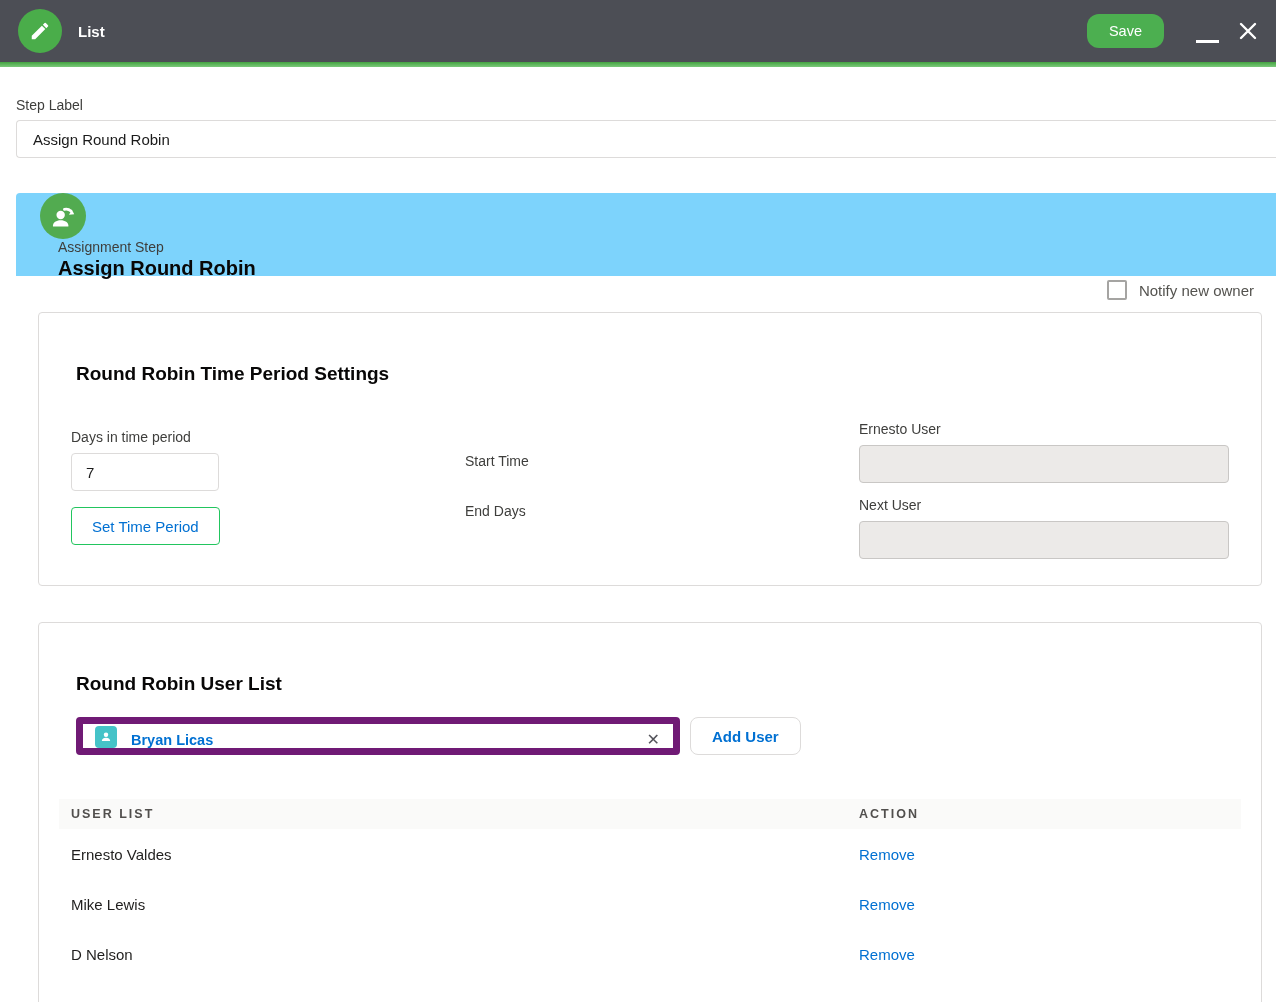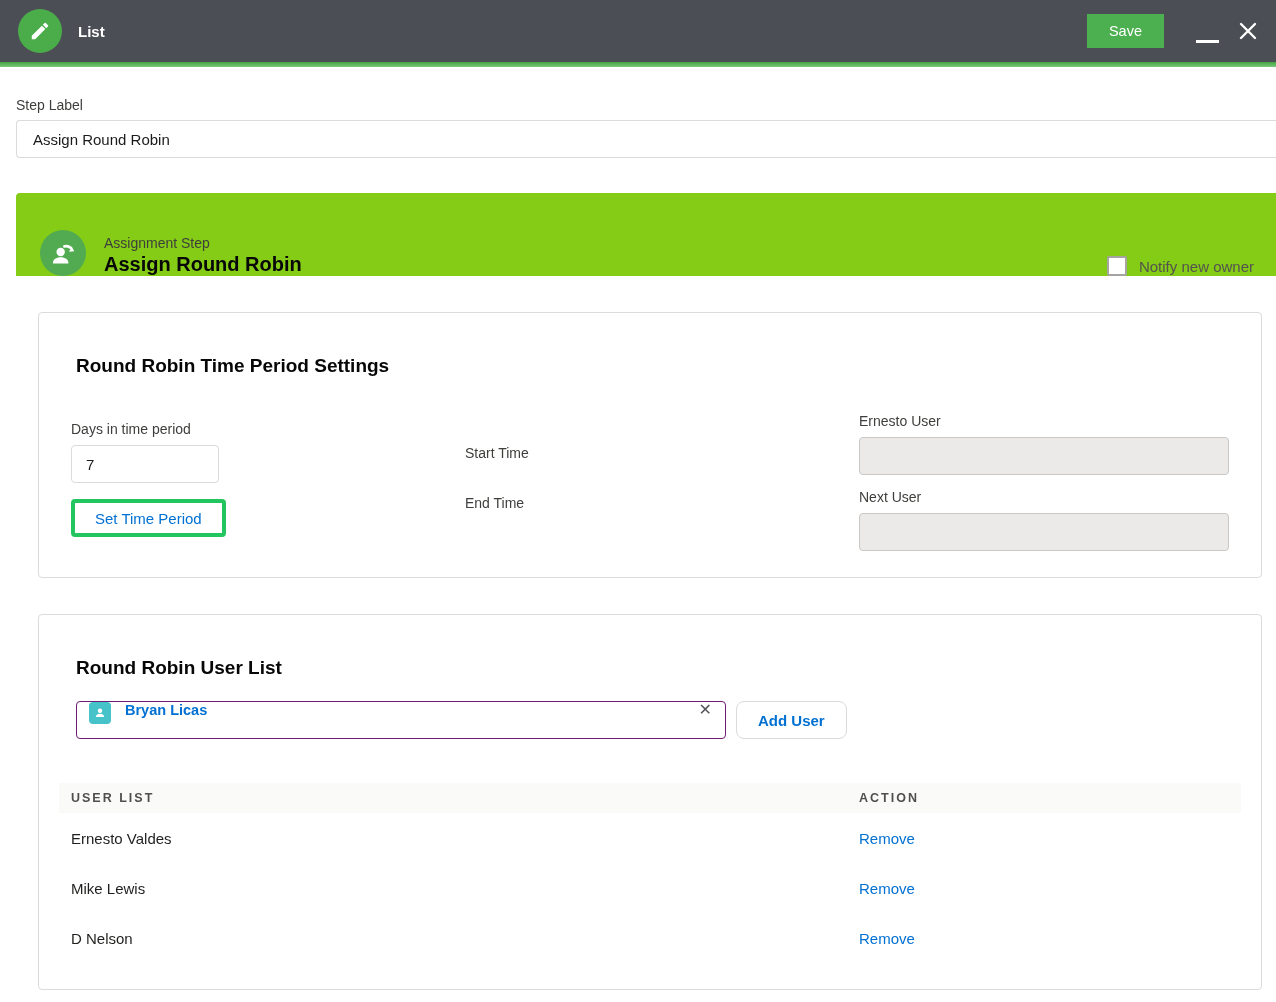--- a/index.html
+++ b/index.html
@@ -5,64 +5,64 @@
   * { margin:0; padding:0; box-sizing:border-box; }
   html,body { background:#fff; }
   body { font-family:"Liberation Sans", sans-serif; color:#3e3e3c; }
   .viewport { position:relative; width:1276px; height:1002px; overflow:hidden; background:#fff; }
 
   
   .titlebar { height:62px; background:#4c4e55; display:flex; align-items:center; padding:0 14px 0 18px; }
   .titlebar-icon { width:44px; height:44px; border-radius:50%; background:#4aad4a; display:flex; align-items:center; justify-content:center; flex:0 0 auto; }
   .titlebar-title { color:#fff; font-size:15px; font-weight:700; margin-left:16px; }
   .titlebar-right { margin-left:auto; display:flex; align-items:center; }
-  .save-btn { background:#4caf50; color:#fff; border:none; border-radius:0; font-family:inherit; font-size:14.5px; padding:9px 22px; cursor:pointer; }
+  .save-btn { background:#4caf50; color:#fff; border:none; border-radius:12px; font-family:inherit; font-size:14.5px; padding:9px 22px; cursor:pointer; }
   .min-btn { width:30px; margin-left:28px; display:flex; align-items:flex-end; justify-content:center; height:30px; cursor:pointer; }
   .min-bar { width:23px; height:3px; background:#fff; margin-bottom:3px; }
   .close-btn { margin-left:12px; cursor:pointer; display:flex; align-items:center; }
   .green-bar { height:5px; background:linear-gradient(to bottom,#44a341,#7bc97a); }
 
   
   .step-section { padding:30px 0 0 16px; }
   .step-label { font-size:14px; color:#3e3e3c; margin-bottom:7px; }
   .step-input { display:block; width:100%; height:38px; border:1px solid #dddbda; border-right:none; border-radius:4px 0 0 4px; font-family:inherit; font-size:15px; color:#1b1b1b; padding:0 16px; outline:none; }
 
   
-  .assign-band { margin-left:16px; margin-top:35px; height:83px; background:#84cc16; border-radius:4px 0 0 0; display:flex; align-items:flex-end; padding:0 22px 0 24px; }
+  .assign-band { margin-left:16px; margin-top:35px; height:83px; background:#7dd3fc; border-radius:4px 0 0 0; display:flex; align-items:flex-start; padding:0 22px 0 24px;flex-direction:column; }
   .assign-icon { width:46px; height:46px; border-radius:50%; background:#52ab50; display:flex; align-items:center; justify-content:center; flex:0 0 auto; }
   .assign-text { margin-left:18px; }
   .assign-type { font-size:14px; color:#3e3e3c; }
   .assign-name { font-size:20px; font-weight:700; color:#080707; margin-top:2px; }
   .notify-group { margin-left:auto; display:flex; align-items:center;padding-left:33px; }
   .checkbox { width:20px; height:20px; background:#fff; border:2px solid #a5a4a2; border-radius:2px; cursor:pointer; }
   .notify-label { font-size:15px; color:#54534f; margin-left:12px; }
 
   
-  .card { margin:36px 14px 0 38px; border:1px solid #dddbda; border-radius:4px; background:#fff; padding:24px 20px 26px 20px; }
+  .card { margin:36px 14px 0 38px; border:1px solid #dddbda; border-radius:4px; background:#fff; padding:32px 20px 26px 20px; }
   .card-title { font-size:19px; font-weight:700; color:#080707; margin:18px 0 22px 17px; }
 
   .band { background:#fafaf9; display:grid; padding:7px 0; }
   .band-3 { grid-template-columns:repeat(3,1fr); }
   .band-2 { grid-template-columns:2fr 1fr; }
   .band-cell { font-size:12.5px; font-weight:700; letter-spacing:2px; color:#514f4d; padding:1px 12px; }
 
   .cols { display:grid; grid-template-columns:repeat(3,1fr); }
   .col { padding:0 12px; }
   .field-label { font-size:14px; color:#3e3e3c; }
   .days-label { margin-top:22px; }
   .days-input { margin-top:8px; width:148px; height:38px; border:1px solid #dddbda; border-radius:4px; font-family:inherit; font-size:15px; color:#1b1b1b; padding:0 14px; outline:none; display:block; }
-  .neutral-btn { margin-top:16px; height:38px; background:#fff; border:4px solid #22c55e; border-radius:4px; color:#0070d2; font-family:inherit; font-size:15px; padding:0 20px; cursor:pointer; }
+  .neutral-btn { margin-top:16px; height:38px; background:#fff; border:1px solid #22c55e; border-radius:4px; color:#0070d2; font-family:inherit; font-size:15px; padding:0 20px; cursor:pointer; }
   .start-label { margin-top:46px; }
   .end-label { margin-top:34px; }
   .ru-label { margin-top:14px; }
   .disabled-input { margin-top:8px; width:100%; height:38px; background:#eceae8; border:1px solid #c9c7c5; border-radius:4px; display:block; font-family:inherit; font-size:15px; padding:0 12px; }
 
   
   .lookup-row { display:flex; align-items:center; margin:14px 0 0 17px; }
-  .lookup-pill { width:650px; height:38px; border:1px solid #701a75; border-radius:4px; display:flex; align-items:flex-start; cursor:text; }
+  .lookup-pill { width:604px; height:38px; border:7px solid #701a75; border-radius:4px; display:flex; align-items:flex-end; cursor:text; }
   .avatar { width:22px; height:22px; border-radius:4px; background:#45c3c8; margin-left:12px; display:flex; align-items:center; justify-content:center; flex:0 0 auto; }
   .lookup-name { margin-left:14px; font-size:14.5px; font-weight:700; color:#0070d2; }
   .lookup-clear { margin-left:auto; margin-right:13px; color:#54545b; font-size:16px; cursor:pointer; line-height:1; }
   .add-user-btn { margin-left:10px; height:38px; background:#fff; border:1px solid #dddbda; border-radius:8px; color:#0070d2; font-family:inherit; font-size:15px; font-weight:700; padding:0 21px; cursor:pointer; }
 
   .user-table { margin-top:44px; }
   .trow { display:grid; grid-template-columns:2fr 1fr; height:50px; align-items:center; }
   .trow:first-of-type { margin-top:4px; }
   .tname { font-size:15px; color:#201f1e; padding:0 12px; }
   .tlink { font-size:15px; color:#0070d2; padding:0 12px; cursor:pointer; text-decoration:none; }
@@ -125,21 +125,21 @@
 
     <div class="cols">
       <div class="col">
         <div class="field-label days-label">Days in time period</div>
         <input class="days-input" type="text" value="7" style="">
         <button class="neutral-btn">Set Time Period</button>
       </div>
 
       <div class="col">
         <div class="field-label start-label">Start Time</div>
-        <div class="field-label end-label">End Time</div>
+        <div class="field-label end-label">End Days</div>
       </div>
 
       <div class="col">
         <div class="field-label ru-label">Ernesto User</div>
         <input class="disabled-input" type="text" disabled="" value="" style="">
         <div class="field-label ru-label">Next User</div>
         <input class="disabled-input" type="text" disabled="" value="" style="">
       </div>
     </div>
   </div>

